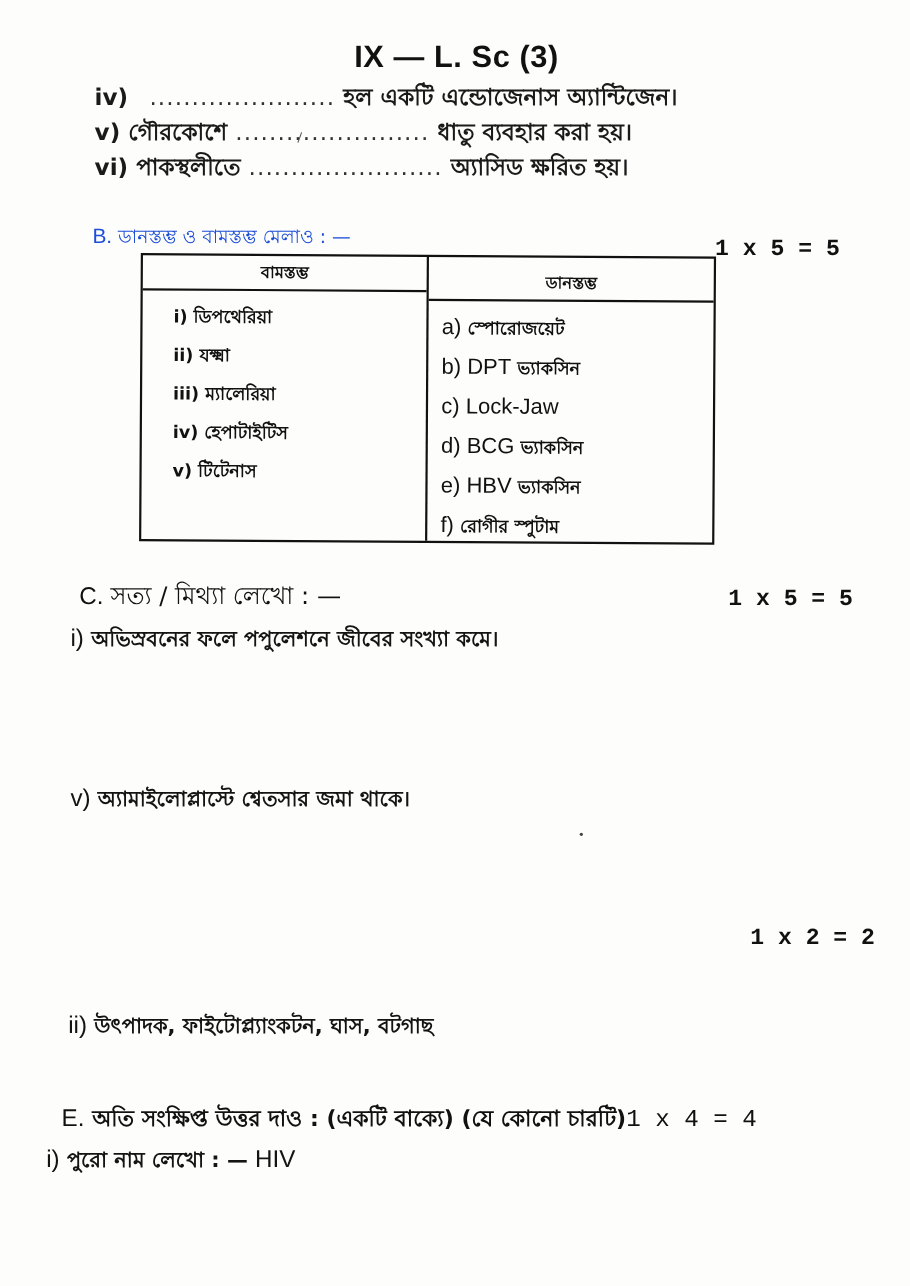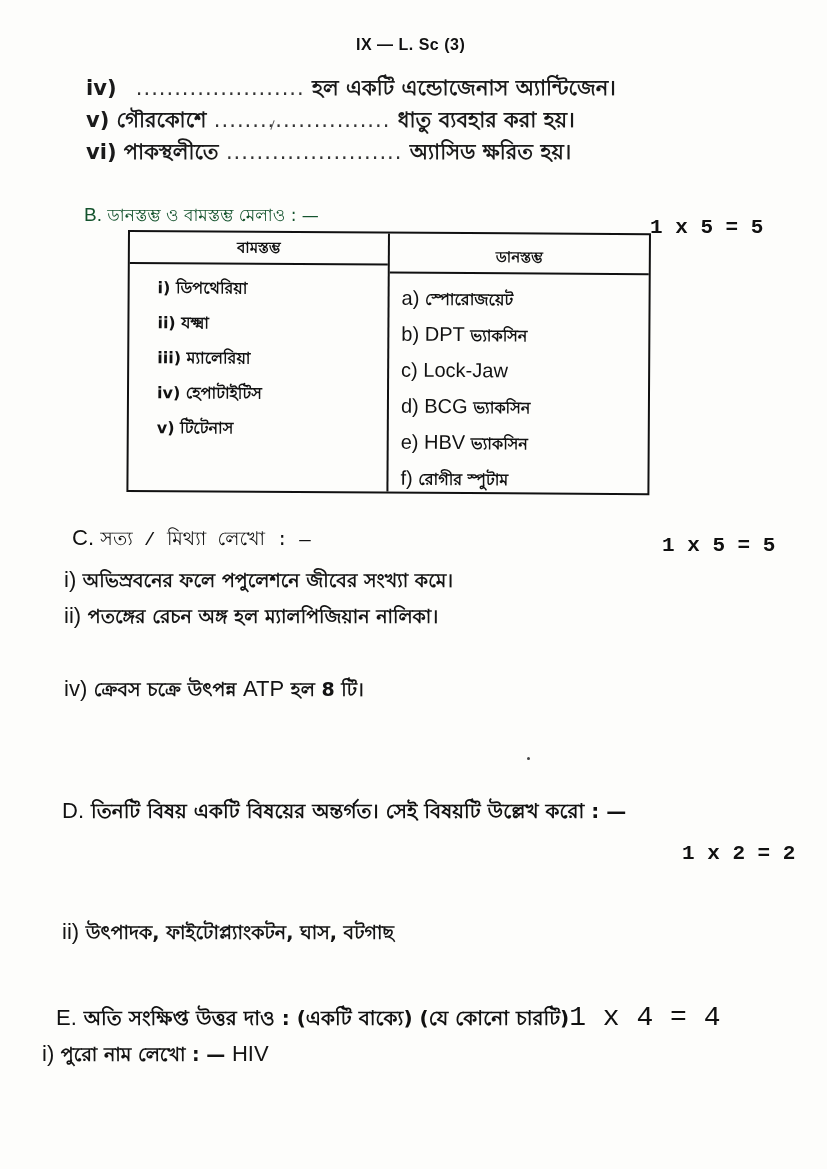--- a/index.html
+++ b/index.html
@@ -16,36 +16,36 @@
       font-family: "DejaVu Sans", "Liberation Sans", sans-serif;
     }
     .page {
       position: absolute;
       inset: 0;
       background: #fdfdfb;
     }
     .abs { position: absolute; white-space: nowrap; }
 
     .page-header {
-      left: 356px; top: 36px;
-      font-family: "Liberation Sans", sans-serif;
-      font-size: 16px; font-weight: bold; letter-spacing: 0.5px;
+      left: 322px; top: 36px;
+      font-family: "Liberation Sans", sans-serif;
+      font-size: 28px; font-weight: bold; letter-spacing: 0.5px;
     }
     .fill-line {
       font-size: 21px; font-weight: bold; color: #1a1a1a;
     }
     .dots {
       display: inline-block;
       letter-spacing: 1px;
       color: #333;
       font-weight: normal;
     }
     .sec-heading {
       font-size: 17px;
-      color: #14532d;
+      color: #1d4ed8;
     }
     .sec-heading .letter {
       font-family: "Liberation Sans", sans-serif;
       font-size: 19px;
     }
     .marks {
       font-family: Liberation Mono, monospace;
       font-weight: bold;
       font-size: 21px;
     }
@@ -192,54 +192,44 @@
         <li>
           <span class="latin">f)</span>
           <span>রোগীর স্পুটাম</span>
         </li>
       </ul>
     </div>
   </div>
 
   <div class="abs heading-big" style="left:72px; top:524px; font-weight:normal;">
     <span class="letter">C.</span>
-    <span style="font-size:19px;font-family:Liberation Mono, monospace;">সত্য / মিথ্যা লেখো : —</span>
+    <span style="font-size:22px;">সত্য / মিথ্যা লেখো : —</span>
   </div>
   <div class="abs marks" style="left:662px; top:534px;">1 x 5 = 5</div>
 
   <div class="abs q-line" style="left:64px; top:566px;">
     <span class="latin">i)</span>
     <span>অভিস্রবনের ফলে পপুলেশনে জীবের সংখ্যা কমে।</span>
   </div>
-  <div class="abs q-line" style="left:64px; top:602px;">
-    <span class="latin">ii)</span>
-    <span>পতঙ্গের রেচন অঙ্গ হল ম্যালপিজিয়ান নালিকা।</span>
-  </div>
-  <div class="abs q-line" style="left:64px; top:675px;">
-    <span class="latin">iv)</span>
-    <span>ক্রেবস চক্রে উৎপন্ন</span>
-    <span class="latin">ATP</span>
-    <span>হল 8 টি।</span>
+  <div class="abs q-line" style="left:64px; top:712px;">
+    <span class="latin">v)</span>
+    <span>অ্যামাইলোপ্লাস্টে শ্বেতসার জমা থাকে।</span>
   </div>
   <div class="speck" style="left:527px; top:757px;"></div>
 
-  <div class="abs heading-big" style="left:62px; top:796px;">
-    <span class="letter">D.</span>
-    <span>তিনটি বিষয় একটি বিষয়ের অন্তর্গত। সেই বিষয়টি উল্লেখ করো : —</span>
-  </div>
   <div class="abs marks" style="left:682px; top:842px;">1 x 2 = 2</div>
 
   <div class="abs q-line" style="left:62px; top:918px;">
     <span class="latin">ii)</span>
     <span>উৎপাদক, ফাইটোপ্ল্যাংকটন, ঘাস, বটগাছ</span>
   </div>
 
   <div class="abs heading-big" style="left:56px; top:1002px;">
     <span class="letter">E.</span>
-    <span>অতি সংক্ষিপ্ত উত্তর দাও : (একটি বাক্যে) (যে কোনো চারটি)</span><span class="marks" style="font-weight:normal; font-size:28px;">1 x 4 = 4</span>
+    <span>অতি সংক্ষিপ্ত উত্তর দাও : (একটি বাক্যে) (যে কোনো চারটি)</span><span class="marks" style="font-weight:normal; font-size:22px;">1 x 4 = 4</span>
   </div>
   <div class="abs q-line" style="left:42px; top:1040px;text-align:right;">
     <span class="latin">i)</span>
     <span>পুরো নাম লেখো : —</span>
     <span class="latin">HIV</span>
   </div>
 
 </div>
 
 </body></html>

